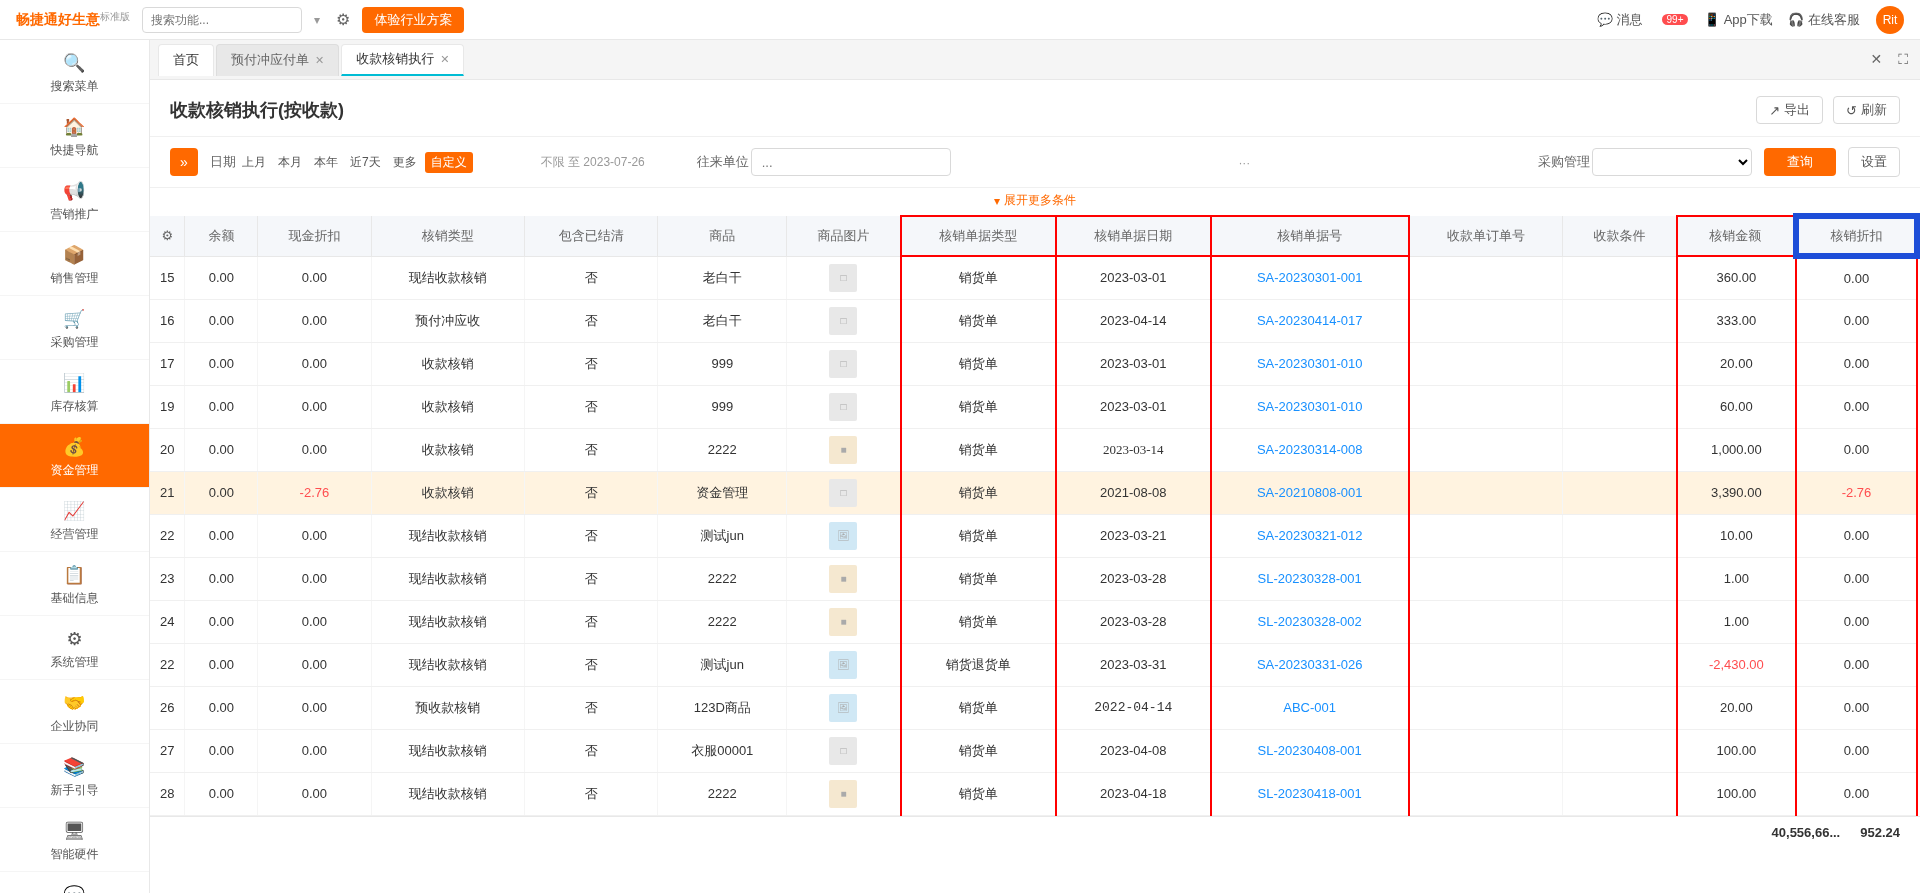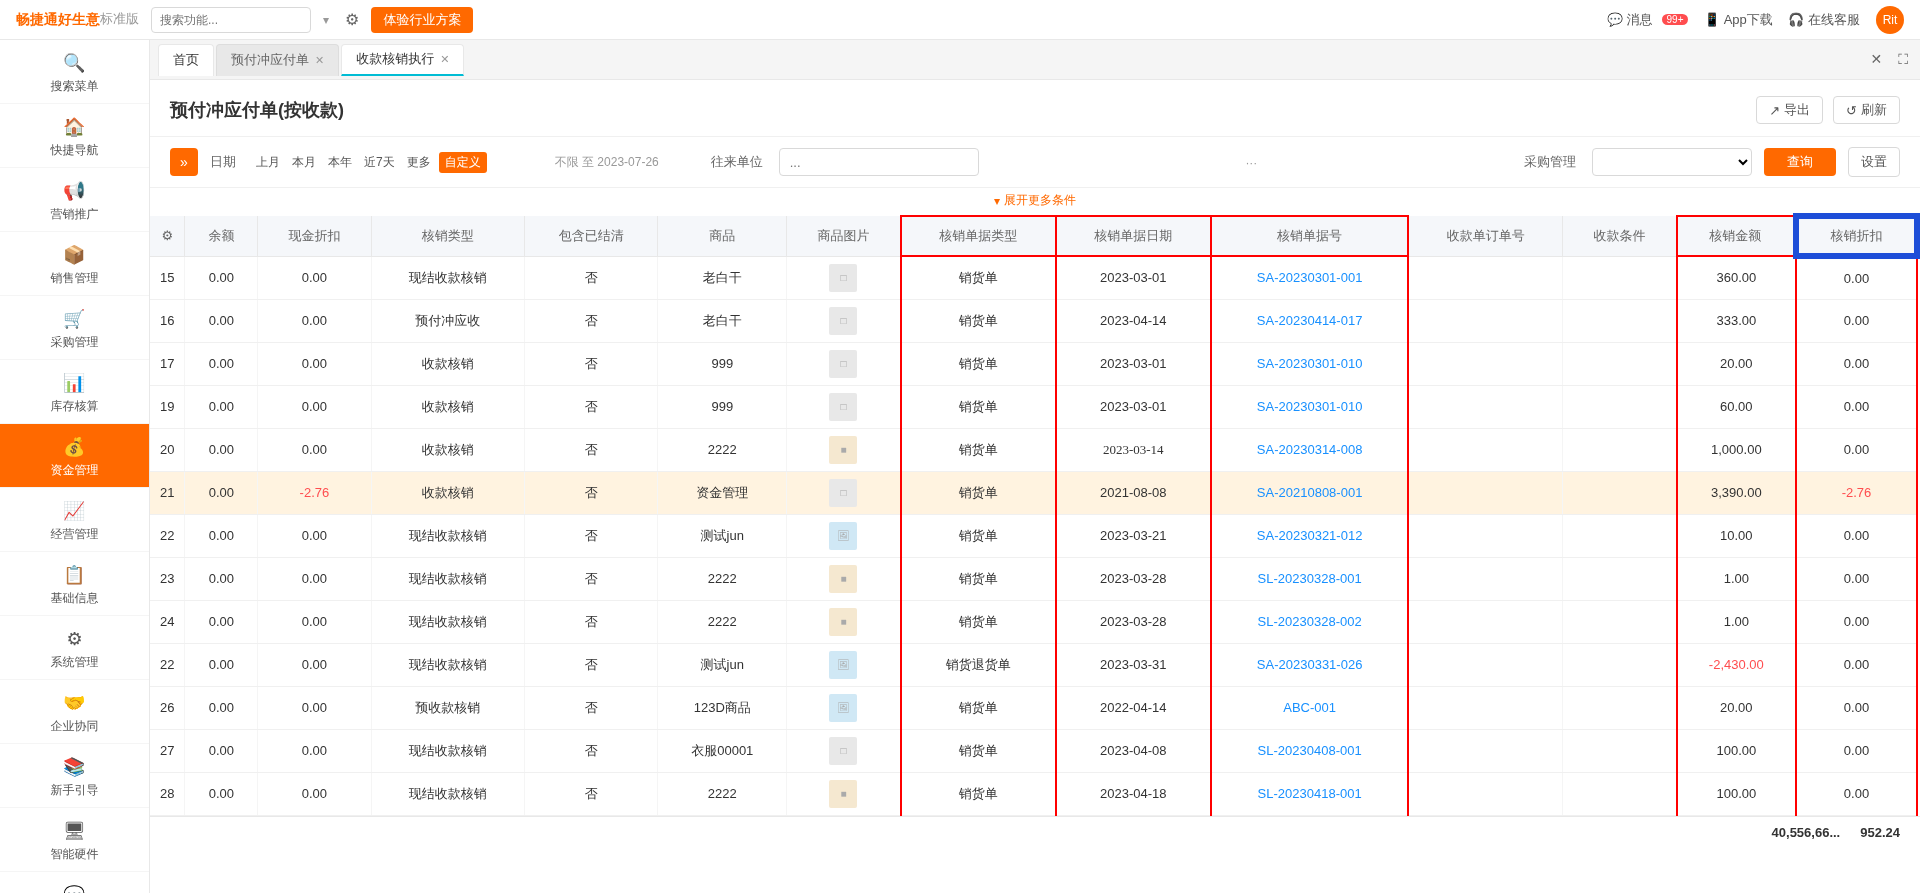--- a/index.html
+++ b/index.html
@@ -6,21 +6,21 @@
     body { font-family: 'Microsoft YaHei', Arial, sans-serif; font-size: 13px; background: #f0f2f5; color: #333; overflow: hidden; height: 893px; }
 
     
     .top-bar { height: 40px; background: #fff; border-bottom: 1px solid #e8e8e8; display: flex; align-items: center; padding: 0 16px; gap: 12px; }
     .top-bar-input { border: 1px solid #d9d9d9; border-radius: 4px; padding: 2px 8px; font-size: 12px; color: #999; width: 160px; height: 26px; }
     .top-bar-chevron { color: #999; font-size: 12px; cursor: pointer; }
     .top-bar-gear { color: #666; font-size: 16px; cursor: pointer; margin-left: 4px; }
     .top-bar-btn-orange { background: #ff6900; color: #fff; border: none; border-radius: 4px; padding: 4px 12px; cursor: pointer; font-size: 13px; }
     .top-bar-spacer { flex: 1; }
     .top-bar-right { display: flex; align-items: center; gap: 16px; font-size: 13px; color: #555; }
-    .badge { background: #ff4d4f; color: #fff; border-radius: 10px; padding: 0 5px; font-size: 10px; margin-left: 6px; }
+    .badge { background: #ff4d4f; color: #fff; border-radius: 10px; padding: 0 5px; font-size: 10px; margin-left: 16px; }
     .top-bar-right span { cursor: pointer; display: flex; align-items: center; gap: 3px; }
     .user-avatar { width: 28px; height: 28px; border-radius: 50%; background: #ff6900; color: #fff; display: flex; align-items: center; justify-content: center; font-size: 12px; }
 
     
     .main-layout { display: flex; height: calc(893px - 40px); }
 
     
     .sidebar { width: 150px; background: #fff; border-right: 1px solid #e8e8e8; display: flex; flex-direction: column; overflow-y: auto; }
     .sidebar-item { display: flex; flex-direction: column; align-items: center; padding: 12px 0 8px; cursor: pointer; color: #555; font-size: 12px; gap: 4px; border-bottom: 1px solid #f5f5f5; }
     .sidebar-item.active { background: #ff6900; color: #fff; }
@@ -43,21 +43,21 @@
     
     .page-content { flex: 1; overflow: hidden; display: flex; flex-direction: column; background: #fff; }
     .page-header { padding: 16px 20px 12px; display: flex; align-items: center; justify-content: space-between; border-bottom: 1px solid #f0f0f0; }
     .page-title { font-size: 18px; font-weight: bold; color: #333; }
     .page-header-actions { display: flex; gap: 10px; }
     .btn-outline { border: 1px solid #d9d9d9; background: #fff; border-radius: 4px; padding: 4px 12px; cursor: pointer; font-size: 13px; color: #555; display: flex; align-items: center; gap: 4px; }
 
     
     .filter-bar { padding: 10px 20px; background: #fff; border-bottom: 1px solid #f0f0f0; display: flex; flex-wrap: wrap; align-items: center; gap: 12px; }
     .filter-expand-btn { width: 28px; height: 28px; background: #ff6900; color: #fff; border: none; border-radius: 4px; cursor: pointer; display: flex; align-items: center; justify-content: center; font-size: 14px; }
-    .filter-group { display: flex; align-items: center; gap: 16px; }
+    .filter-group { display: flex; align-items: center; gap: 2px; }
     .filter-label { color: #666; font-size: 13px; white-space: nowrap; }
     .filter-date-links { display: flex; gap: 4px; flex-wrap: wrap; }
     .filter-date-link { color: #555; font-size: 12px; cursor: pointer; padding: 2px 4px; }
     .filter-date-link.active { background: #ff6900; color: #fff; border-radius: 3px; padding: 2px 6px; }
     .filter-date-range { color: #999; font-size: 12px; margin-top: 2px; }
     .filter-input { border: 1px solid #d9d9d9; border-radius: 4px; padding: 4px 10px; font-size: 13px; width: 200px; height: 28px; }
     .filter-select { border: 1px solid #d9d9d9; border-radius: 4px; padding: 4px 10px; font-size: 13px; width: 160px; height: 28px; background: #fff; }
     .btn-query { background: #ff6900; color: #fff; border: none; border-radius: 4px; padding: 5px 23px; cursor: pointer; font-size: 13px; }
     .btn-setting { background: #fff; color: #555; border: 1px solid #d9d9d9; border-radius: 4px; padding: 5px 12px; cursor: pointer; font-size: 13px; }
     .expand-more { display: flex; align-items: center; gap: 4px; color: #ff6900; cursor: pointer; font-size: 12px; width: 100%; justify-content: center; padding: 4px 0; }
@@ -84,21 +84,21 @@
     .thumbnail { width: 28px; height: 28px; background: #e8e8e8; border-radius: 2px; display: inline-flex; align-items: center; justify-content: center; color: #aaa; font-size: 10px; }
     .thumbnail.brown { background: #f5e8d0; }
     .thumbnail.img { background: #d0e8f5; }
   </style>
 </head>
 <body>
 
 <div class="top-bar">
   <span style="display:flex;flex-direction:row;line-height:1.2;margin-right:0;">
     <span style="color:#ff6900;font-weight:bold;font-size:14px;">畅捷通好生意</span>
-    <span style="color:#999;font-size:13px;">标准版</span>
+    <span style="color:#999;font-size:10px;">标准版</span>
   </span>
   <input class="top-bar-input" placeholder="搜索功能..." style="">
   <span class="top-bar-chevron">▾</span>
   <span class="top-bar-gear">⚙</span>
   <button class="top-bar-btn-orange">体验行业方案</button>
   <div class="top-bar-spacer"></div>
   <div class="top-bar-right">
     <span>
       <span>💬</span>
       <span>消息</span>
@@ -194,21 +194,21 @@
       </div>
       <div class="tab-bar-right">
         <span class="tab-bar-icon">✕</span>
         <span class="tab-bar-icon">⛶</span>
       </div>
     </div>
 
     <div class="page-content">
 
       <div class="page-header">
-        <h2 class="page-title">预付冲应付单(按收款)</h2>
+        <h2 class="page-title">收款核销执行(按收款)</h2>
         <div class="page-header-actions">
           <button class="btn-outline">
             <span>↗</span>
             <span>导出</span>
           </button>
           <button class="btn-outline">
             <span>↺</span>
             <span>刷新</span>
           </button>
         </div>
@@ -439,21 +439,21 @@
   </tr>
               <tr>
     <td>26</td>
     <td>0.00</td>
     <td class="">0.00</td>
     <td>预收款核销</td>
     <td>否</td>
     <td>123D商品</td>
     <td><span class="thumbnail img">🖼</span></td>
     <td style="border-left:2px solid red;border-right:2px solid red;">销货单</td>
-    <td style="border-left:2px solid red;border-right:2px solid red;">2022-04-14</td>
+    <td style="border-left:2px solid red;border-right:2px solid red;font-family:Liberation Mono, monospace;">2022-04-14</td>
     <td style="border-left:2px solid red;border-right:2px solid red;"><a class="link-text">ABC-001</a></td>
     <td></td>
     <td></td>
     <td class="" style="border-left:2px solid red;border-right:2px solid red;">20.00</td>
     <td class="" style="border-left:2px solid red;border-right:2px solid red;">0.00</td>
   </tr>
               <tr>
     <td>27</td>
     <td>0.00</td>
     <td class="">0.00</td>

